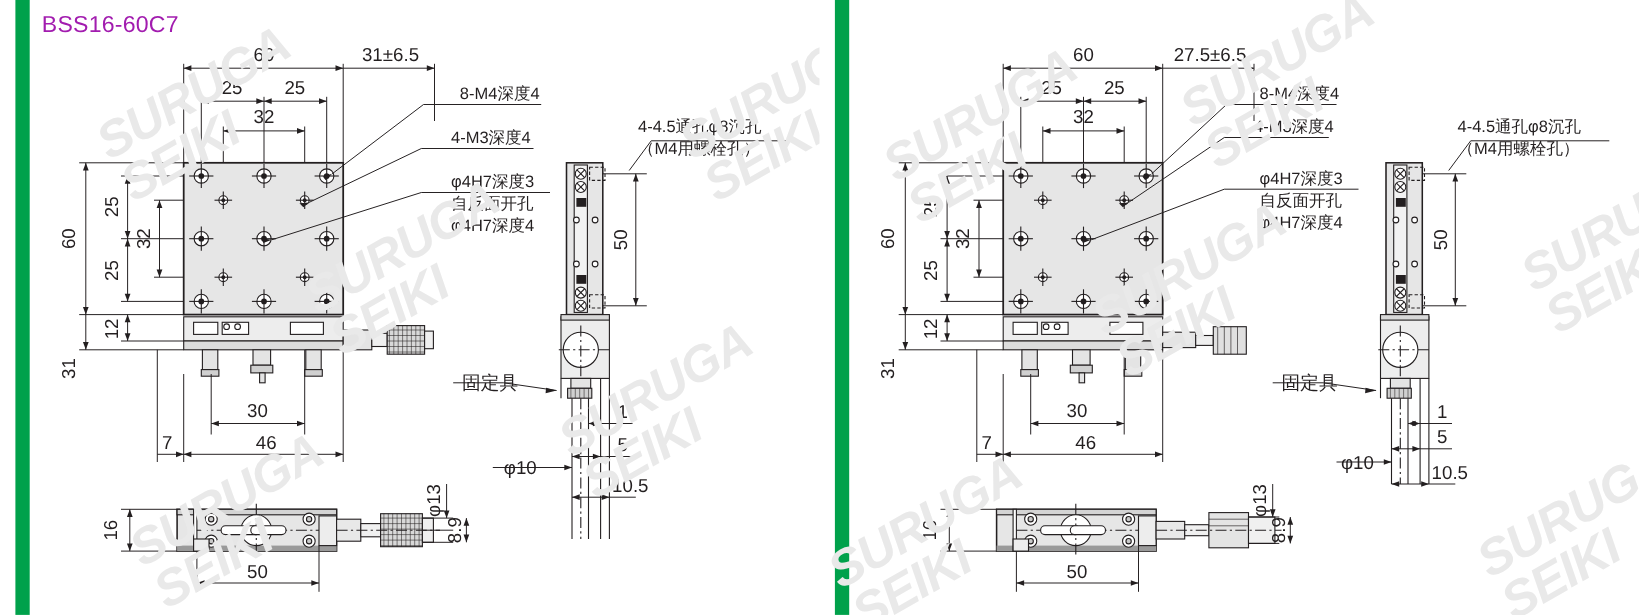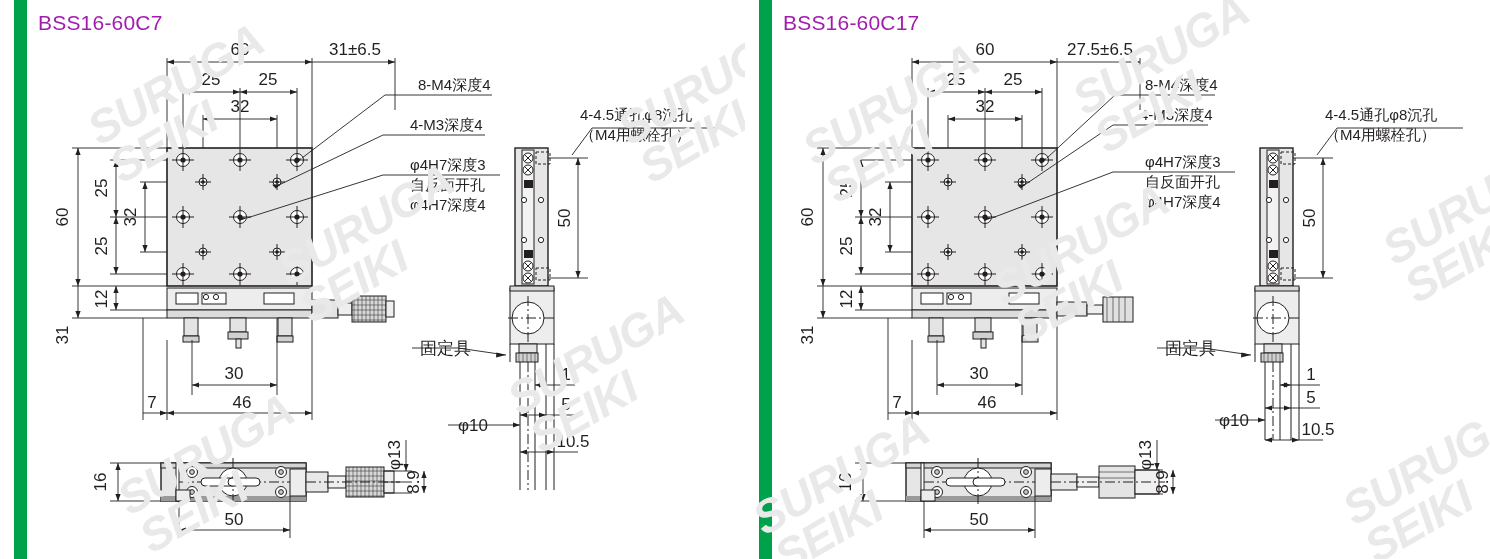--- a/index.html
+++ b/index.html
@@ -480,21 +480,20 @@
       <div class="wm" style="left:90px; top:60px; font-size:46px;"><div>SURUGA</div><div>SEIKI</div></div>
       <div class="wm" style="left:280px; top:200px; font-size:46px;"><div>SURUGA</div><div>SEIKI</div></div>
       <div class="wm" style="left:120px; top:430px; font-size:46px;"><div>SURUGA</div><div>SEIKI</div></div>
       <div class="wm" style="left:510px; top:330px; font-size:46px;"><div>SURUGA</div><div>SEIKI</div></div>
       <div class="wm" style="left:620px; top:60px; font-size:46px;"><div>SURUGA</div><div>SEIKI</div></div>
     </div>
   </div>
 
   <div class="panel panel-right">
     <div class="green-bar"></div>
-    <div class="panel-title">BSS16-60C17</div>
 
     <svg class="dwg" viewBox="0 0 745 559">
       <g stroke="#231f20" fill="none" stroke-width="1" shape-rendering="geometricPrecision">
 
         <rect x="167" y="148" width="145" height="138" fill="#e6e6e6" stroke="#231f20" stroke-width="1.6"></rect>
 
         <g>
           <g>
               <circle cx="183" cy="160" r="6.5" fill="#fff"></circle>
               <circle cx="183" cy="160" r="2.6" fill="#231f20" stroke="none"></circle>

